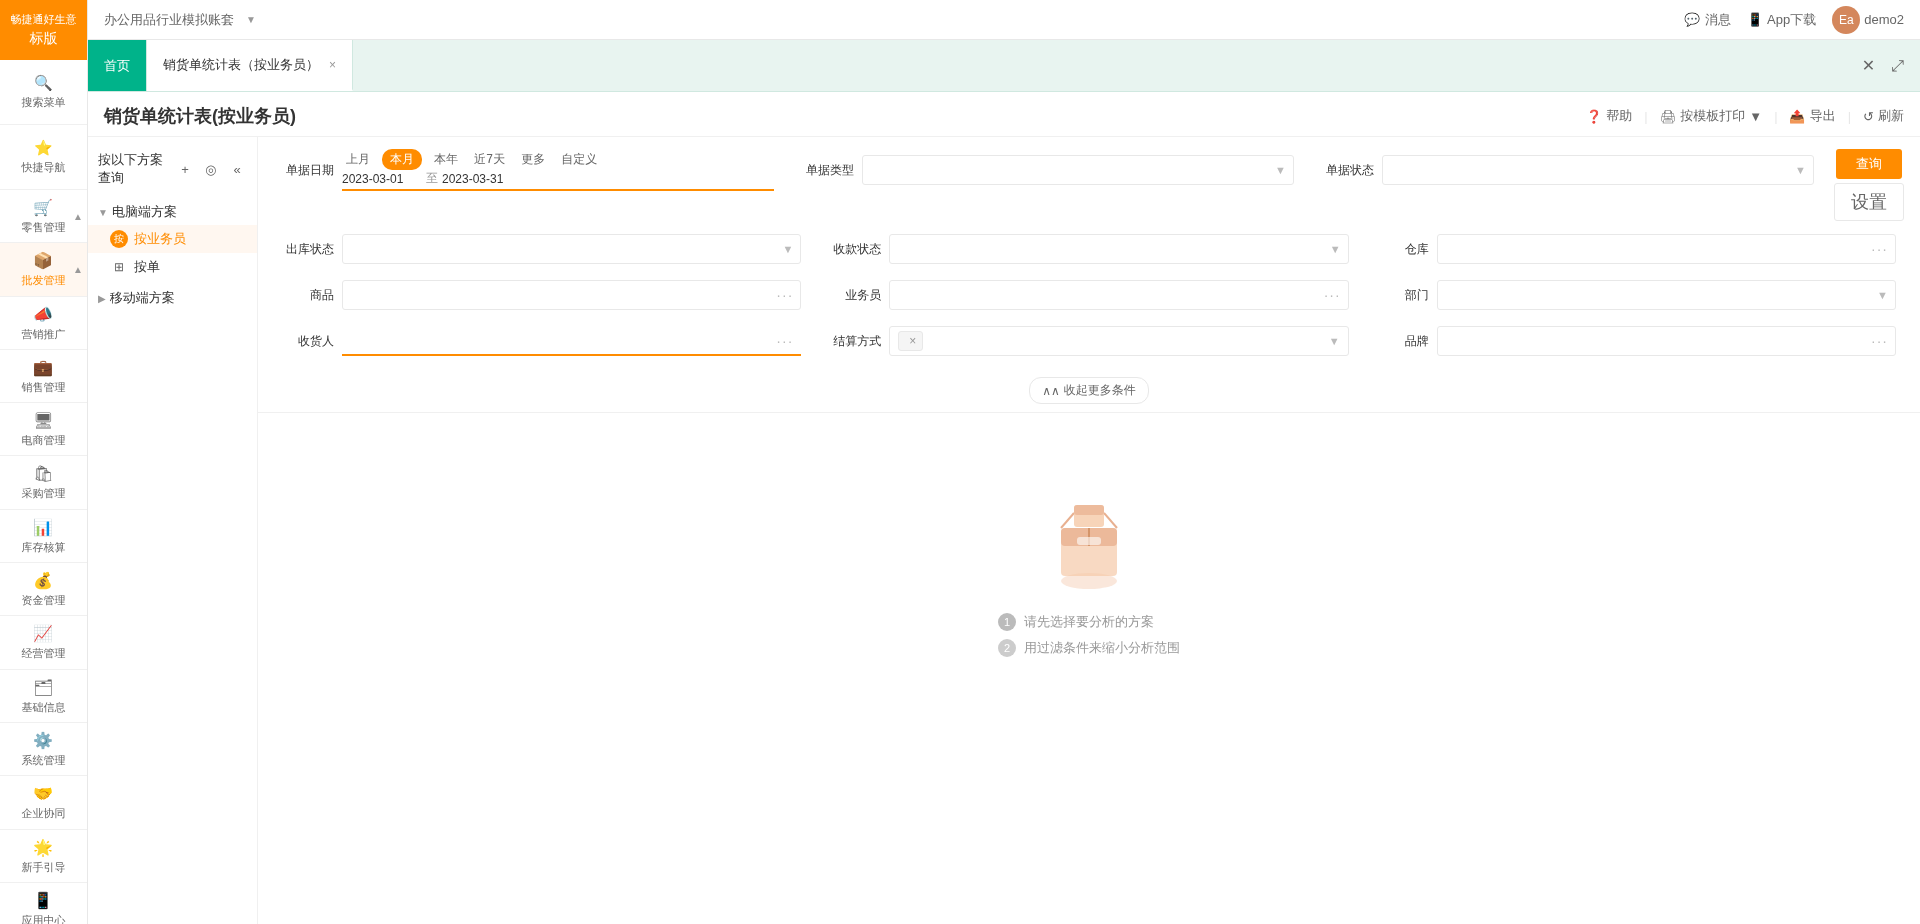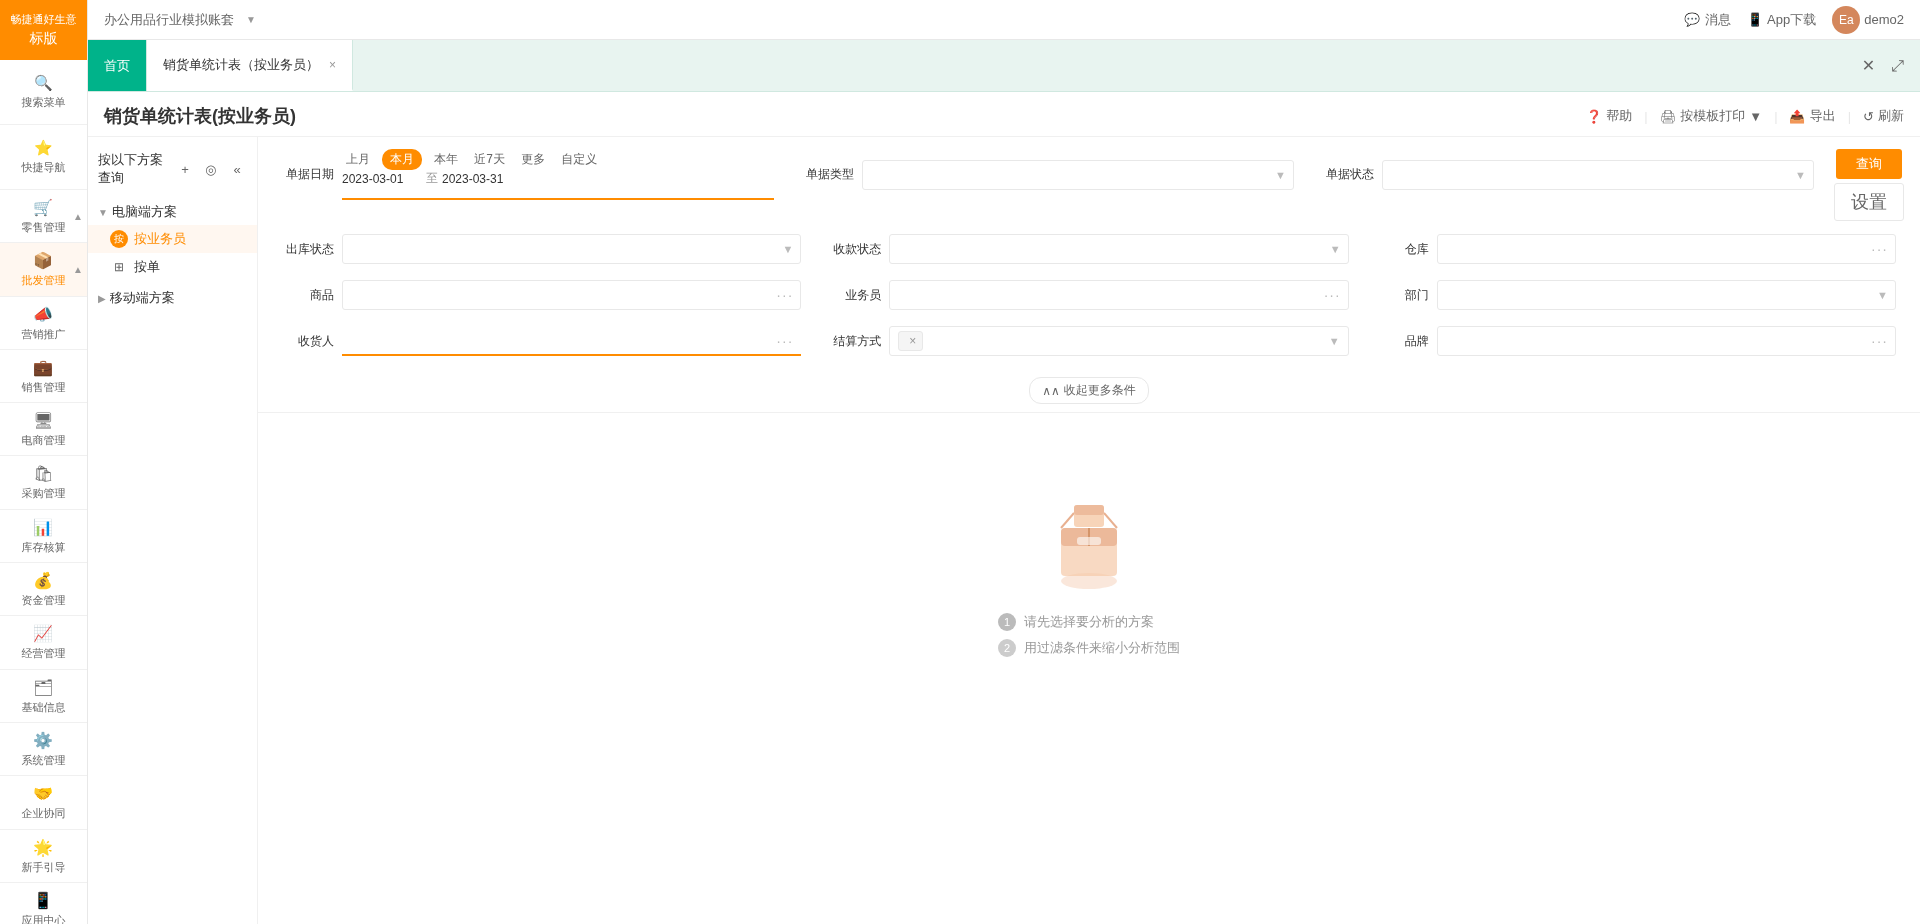--- a/index.html
+++ b/index.html
@@ -69,21 +69,21 @@
     .tree-icon-grid { width: 18px; height: 18px; display: flex; align-items: center; justify-content: center; color: #666; font-size: 12px; flex-shrink: 0; }
     .tree-section { margin-top: 4px; }
     .filter-input { width: 100%; height: 30px; border: 1px solid #e8e8e8; border-radius: 3px; padding: 0 28px 0 8px; font-size: 13px; outline: none; background: #fff; color: #333; }
     .filter-input.highlight { border-bottom: 2px solid #ff8c00; border-top: none; border-left: none; border-right: none; border-radius: 0; }
     .filter-select { width: 100%; height: 30px; border: 1px solid #e8e8e8; border-radius: 3px; padding: 0 28px 0 8px; font-size: 13px; appearance: none; outline: none; background: #fff; cursor: pointer; }
     .input-arrow { position: absolute; right: 8px; top: 50%; transform: translateY(-50%); color: #bbb; font-size: 11px; pointer-events: none; }
     .input-dots { position: absolute; right: 8px; top: 50%; transform: translateY(-50%); color: #bbb; font-size: 14px; pointer-events: none; letter-spacing: 1px; }
     .date-tabs { display: flex; gap: 8px; align-items: flex-start; flex-shrink: 0; font-family: Liberation Mono, monospace; }
     .date-tab { font-size: 12px; color: #666; cursor: pointer; padding: 2px 4px; border-radius: 3px; }
     .date-tab.active { background: #ff8c00; color: #fff; border-radius: 10px; padding: 2px 8px; }
-    .date-input-group { display: flex; align-items: center; gap: 4px; border-bottom: 2px solid #ff8c00; padding-bottom: 11px; }
+    .date-input-group { display: flex; align-items: center; gap: 4px; border-bottom: 2px solid #ff8c00; padding-bottom: 2px; }
     .date-input { border: none; outline: none; font-size: 12px; width: 80px; color: #333; }
     .date-sep { color: #999; font-size: 12px; }
 
     
     .tag-badge { display: inline-flex; align-items: center; gap: 4px; background: #f5f5f5; border: 1px solid #e8e8e8; border-radius: 3px; padding: 2px 6px; font-size: 12px; color: #333; }
     .tag-close { cursor: pointer; color: #999; font-size: 12px; }
     .btn-primary { background: #ff8c00; color: #fff; border: none; border-radius: 3px; padding: 6px 20px; font-size: 13px; cursor: pointer; }
     .btn-secondary { background: #fff; color: #666; border: 1px solid #e8e8e8; border-radius: 3px; padding: 6px 16px; font-size: 18px; cursor: pointer; }
 
     

